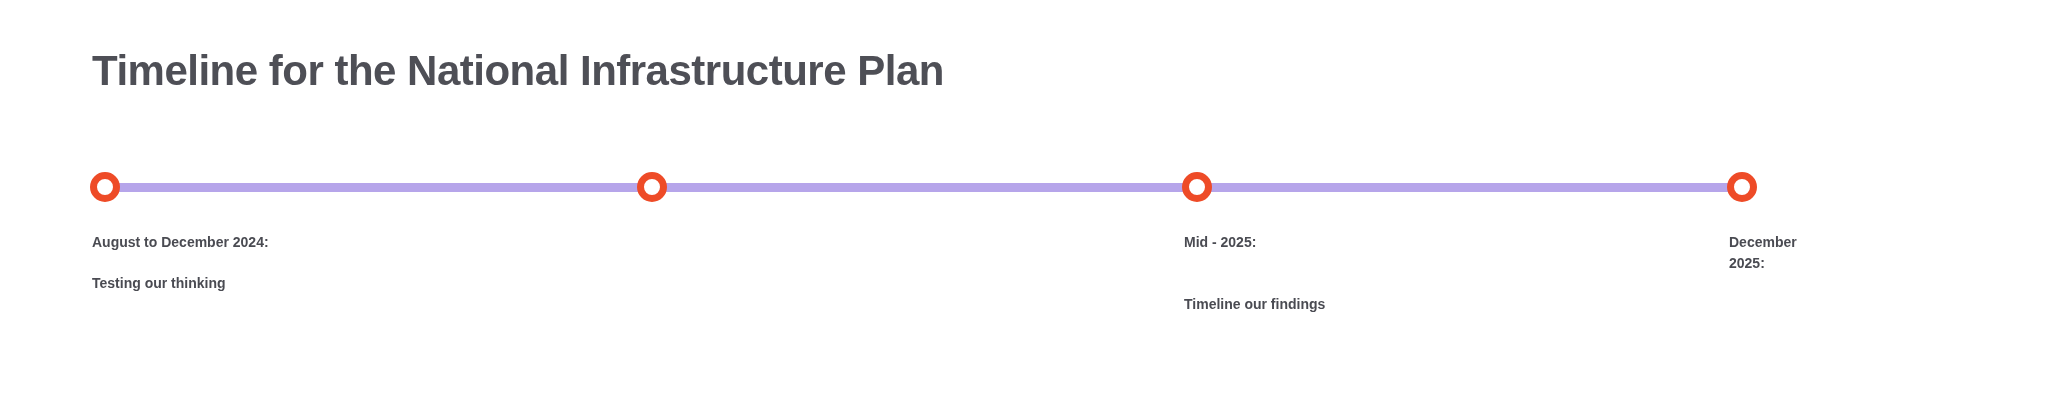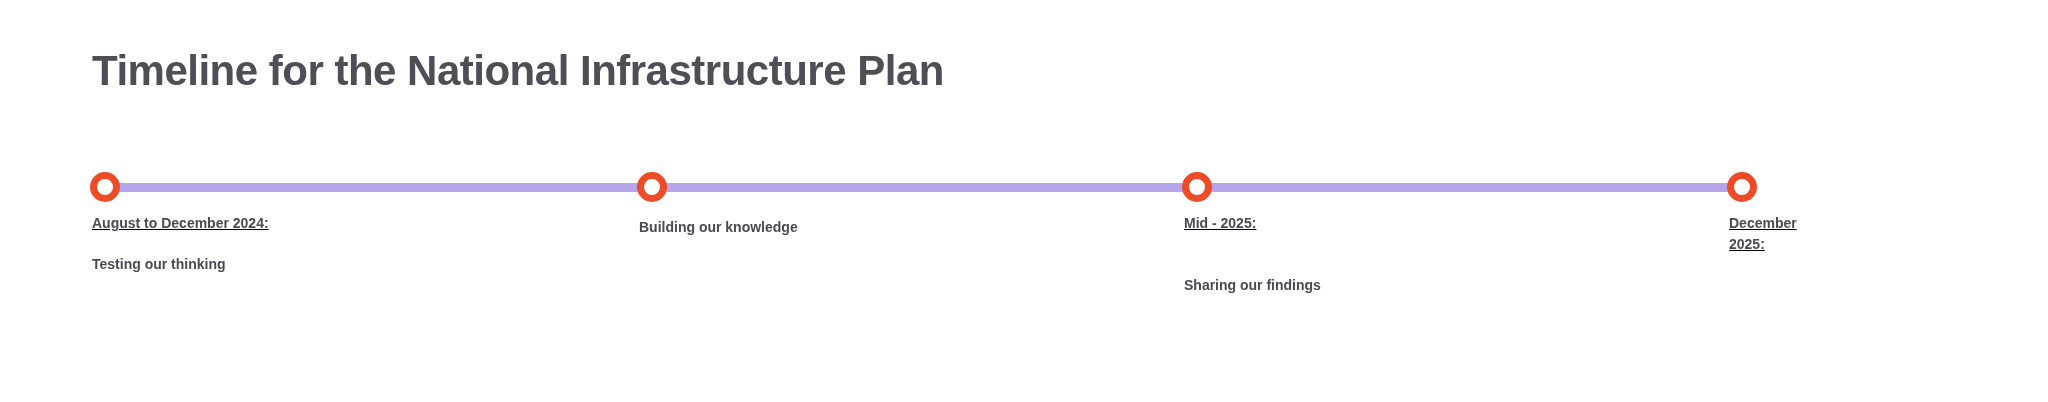--- a/index.html
+++ b/index.html
@@ -35,21 +35,21 @@
   .milestone:nth-child(3){left:1184px;width:470px;}
   .milestone:nth-child(4){left:1729px;width:300px;}
   .dot{
     position:absolute;left:-2px;top:0;
     width:30px;height:30px;box-sizing:border-box;
     border:7px solid var(--marker-ring);
     background:var(--marker-fill);
     border-radius:50%;
     display:block;
   }
-  .dates{margin-top:41px;text-decoration:underline;}
+  .dates{margin-top:60px;}
   .date-line{
     min-height:21px;line-height:21px;
     font-size:14px;font-weight:700;color:var(--body-text);
     white-space:nowrap;
   }
   .label{margin-top:16px;}
   .label-line{
     min-height:28px;line-height:28px;
     font-size:14px;font-weight:700;color:var(--body-text);
     white-space:nowrap;
@@ -69,33 +69,30 @@
         </div>
     <div class="label">
           <div class="label-line">Testing our thinking</div>
         </div>
   </div>
 
   <div class="milestone">
     <span class="dot"></span>
     <div class="dates">
         </div>
-    <div class="label">
-          <div class="label-line">Building our knowledge</div>
-        </div>
   </div>
 
   <div class="milestone">
     <span class="dot"></span>
     <div class="dates">
           <div class="date-line">Mid - 2025:</div>
           <div class="date-line"></div>
         </div>
     <div class="label">
-          <div class="label-line">Sharing our findings</div>
+          <div class="label-line">Timeline our findings</div>
         </div>
   </div>
 
   <div class="milestone">
     <span class="dot"></span>
     <div class="dates">
           <div class="date-line">December</div>
           <div class="date-line">2025:</div>
         </div>
   </div>

